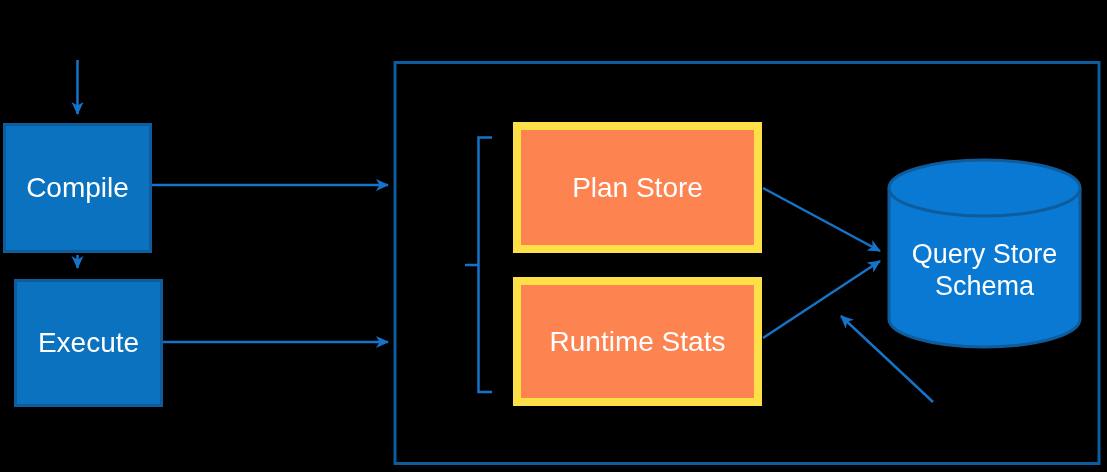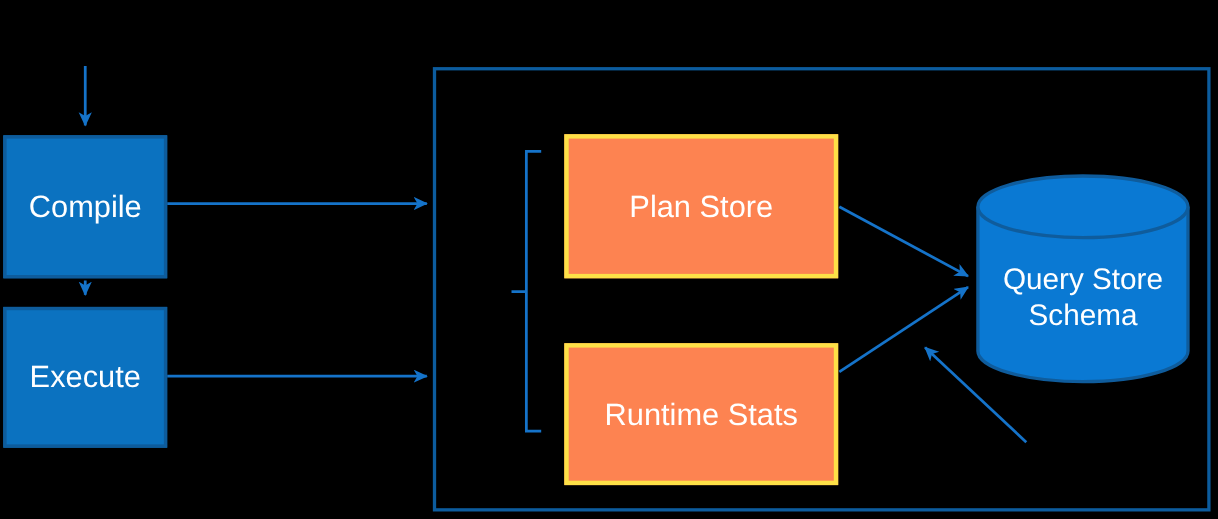--- a/index.html
+++ b/index.html
@@ -9,21 +9,21 @@
   }
   .stage svg{position:absolute;left:0;top:0;}
   .node{
     position:absolute;display:flex;align-items:center;justify-content:center;
     color:#fff;box-sizing:border-box;text-align:center;
   }
   .proc{
     background:#0B72C0;border:3px solid #0E5C9C;font-size:28px;text-align:right;
   }
   .store{
-    background:#FD8351;border:4px solid #fde047;font-size:28px;
+    background:#FD8351;border:8px solid #fde047;font-size:28px;
   }
   .cyl-label{
     position:absolute;left:889px;top:238px;width:191px;text-align:center;
     color:#fff;font-size:27px;line-height:32px;
   }
 </style>
 </head>
 <body>
 
 <div class="stage">
@@ -56,27 +56,27 @@
     <g>
       <path d="M889,188 L889,319 A95.5,28 0 0 0 1080,319 L1080,188" fill="#0A79D3" stroke="#0F5C9C" stroke-width="3"></path>
       <ellipse cx="984.5" cy="188" rx="95.5" ry="28" fill="#0A79D3" stroke="#0F5C9C" stroke-width="3"></ellipse>
     </g>
   </svg>
 
   <div class="node proc" style="left:3px;top:123px;width:149px;height:130px;">
     <span>Compile</span>
   </div>
 
-  <div class="node proc" style="left:3px;top:279px;width:149px;height:128px;">
+  <div class="node proc" style="left:14px;top:279px;width:149px;height:128px;">
     <span>Execute</span>
   </div>
 
   <div class="node store" style="left:513px;top:122px;width:249px;height:131px;">
     <span>Plan Store</span>
   </div>
 
-  <div class="node store" style="left:513px;top:277px;width:249px;height:129px;margin-top:35px;">
+  <div class="node store" style="left:513px;top:277px;width:249px;height:129px;">
     <span>Runtime Stats</span>
   </div>
 
   <div class="cyl-label">Query Store Schema</div>
 
 </div>
 
 </body></html>

